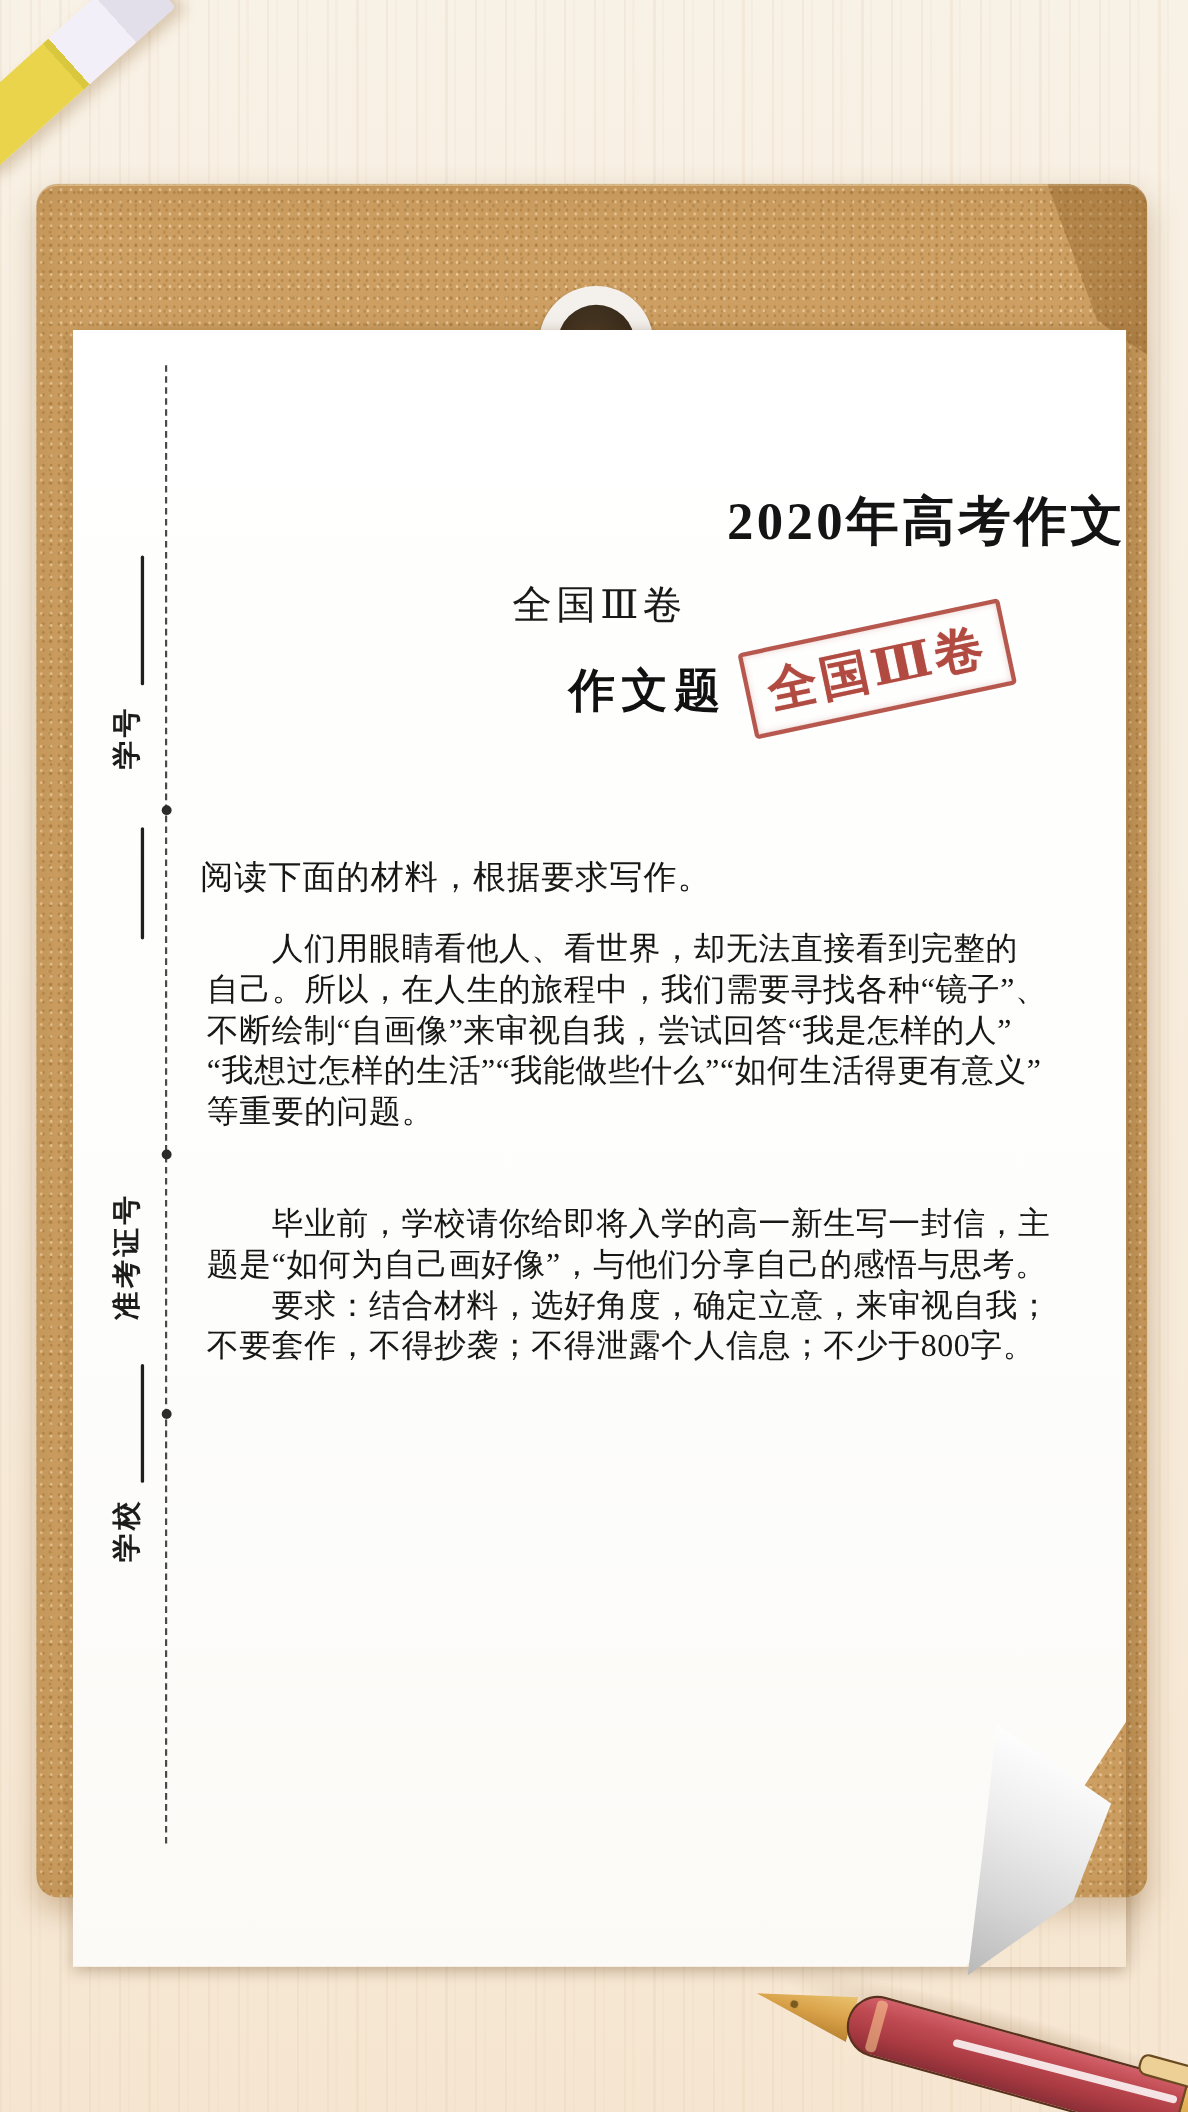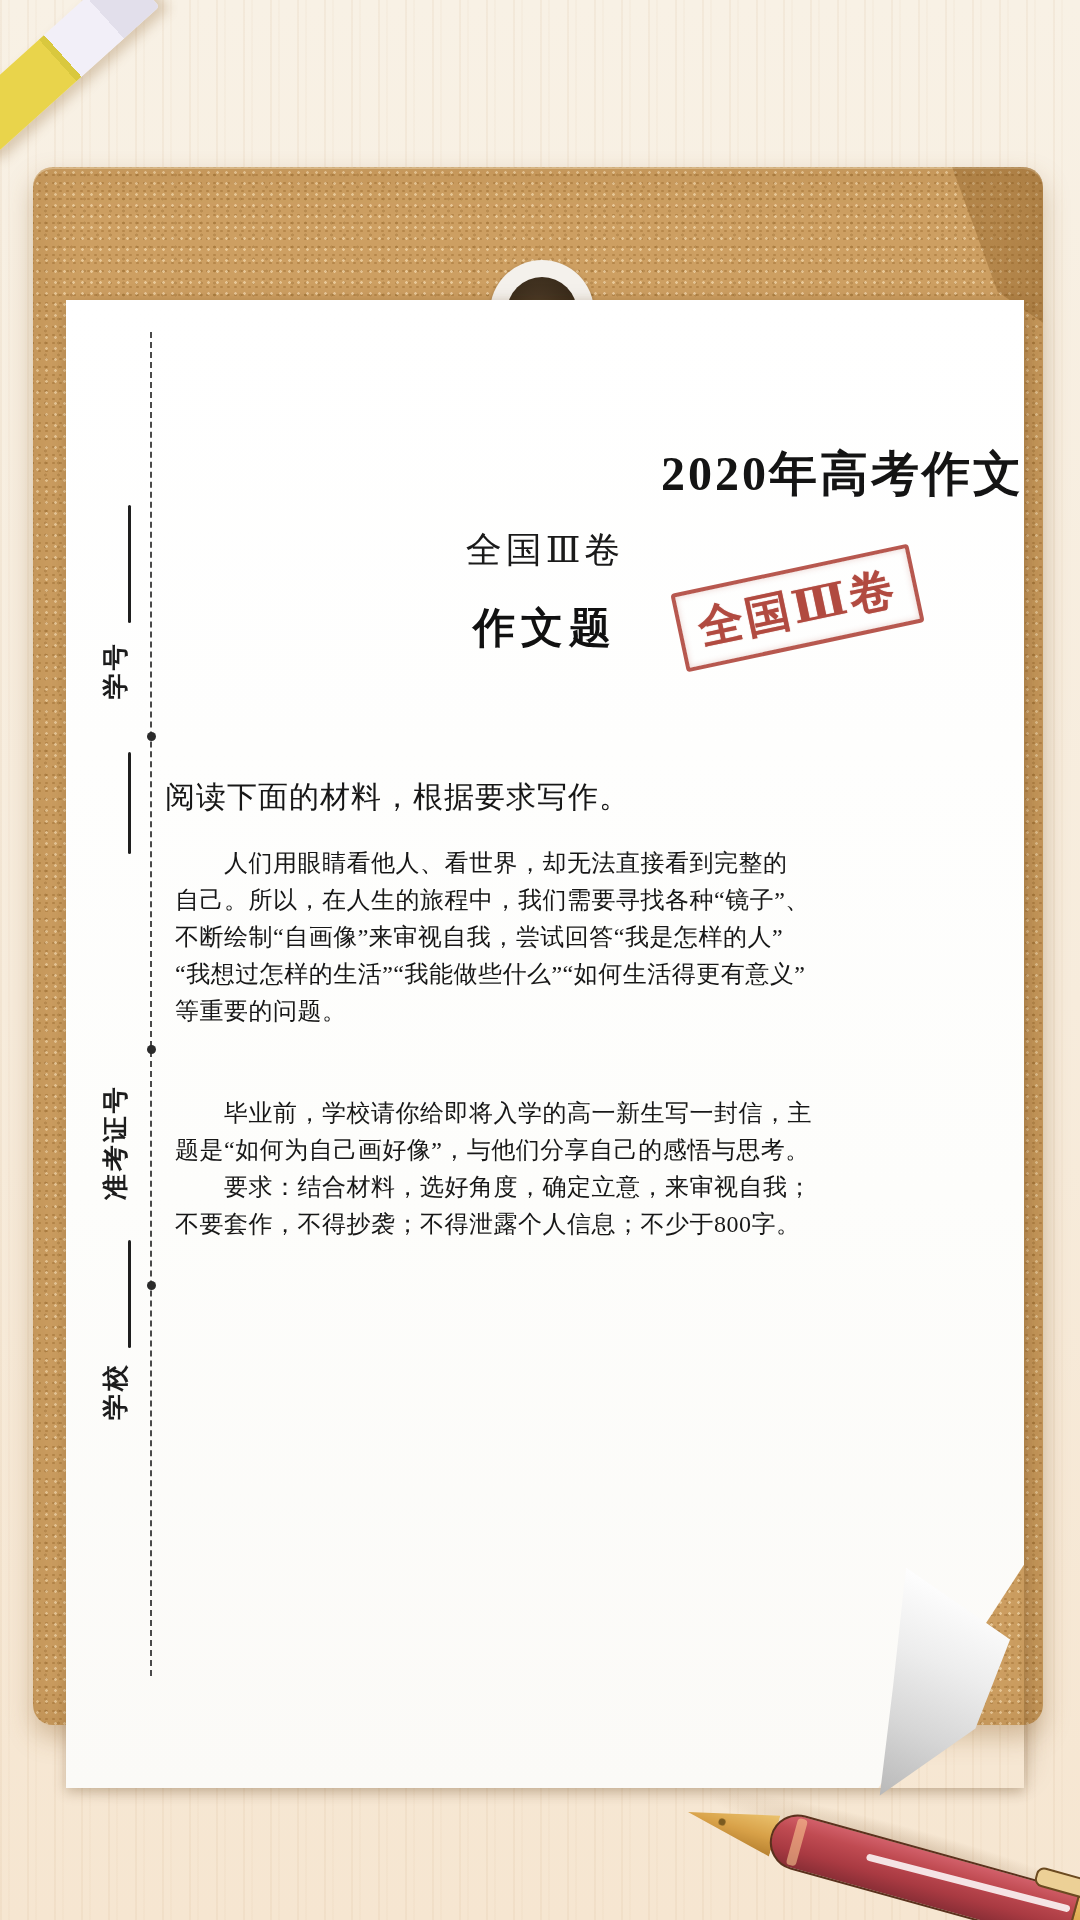--- a/index.html
+++ b/index.html
@@ -92,38 +92,38 @@
     position:absolute;left:0;top:142px;width:100%;text-align:right;
     font-size:48px;font-weight:bold;letter-spacing:3px;color:#141414;
   }
   .subtitle{
     position:absolute;left:0;top:226px;width:100%;text-align:center;
     font-size:36px;letter-spacing:4px;color:#1a1a1a;
   }
   .heading{
     position:absolute;left:0;top:300px;width:100%;text-align:center;
     font-family:"Liberation Sans","DejaVu Sans",sans-serif;
-    font-size:42px;font-weight:bold;letter-spacing:6px;color:#111;
+    font-size:42px;font-weight:bold;letter-spacing:6px;color:#111;padding-left:44px;
   }
   .stamp{
     position:absolute;left:610px;top:268px;width:235px;height:72px;
     transform:rotate(-12deg);
     border:4px solid rgba(177,74,64,.92);border-radius:4px;
     display:flex;align-items:center;justify-content:center;
     color:#b14a40;font-size:45px;font-weight:bold;letter-spacing:3px;
     text-shadow:0 0 1px rgba(177,74,64,.6);
     box-shadow:inset 0 0 6px rgba(177,74,64,.25);
   }
   .intro{
-    position:absolute;left:99px;top:477px;width:800px;
+    position:absolute;left:116px;top:477px;width:800px;
     font-size:30px;color:#171717;letter-spacing:1px;
   }
   .bodytext{
-    position:absolute;left:109px;width:800px;
-    font-size:24px;line-height:37px;color:#171717;
+    position:absolute;left:122px;width:800px;
+    font-size:29px;line-height:37px;color:#171717;
     white-space:pre-line;letter-spacing:0.5px;
   }
   .material{top:545px;}
   .task{top:795px;}
   
   .curl{
     position:absolute;left:855px;top:1558px;width:165px;height:240px;
     background:linear-gradient(205deg,#ffffff 18%,#ededed 45%,#d6d6d6 70%,#b9b9b9 95%);
     clip-path:polygon(31% 4%, 94% 34%, 73% 71%, 15% 99%, 23% 54%);
     filter:drop-shadow(-4px 4px 5px rgba(60,40,15,.30));

